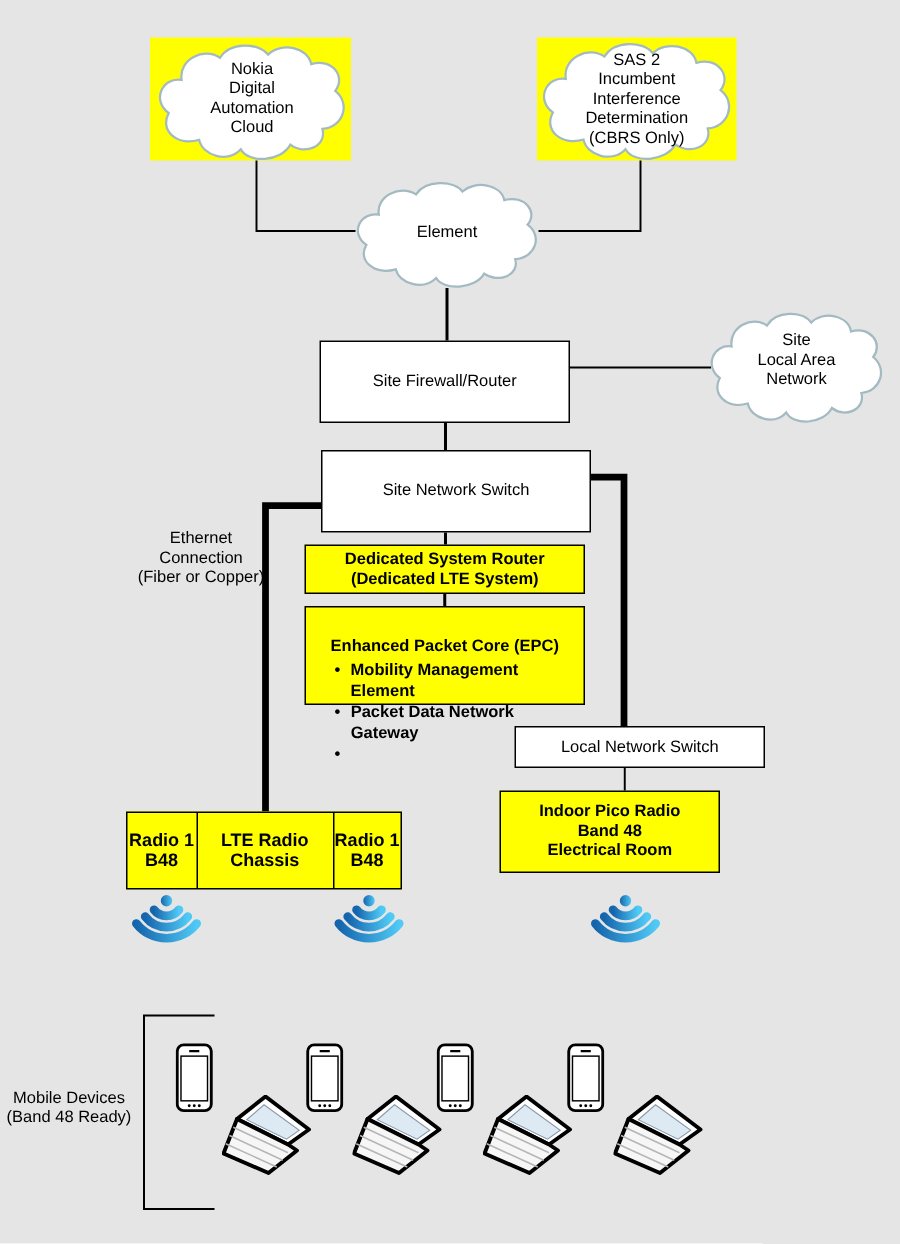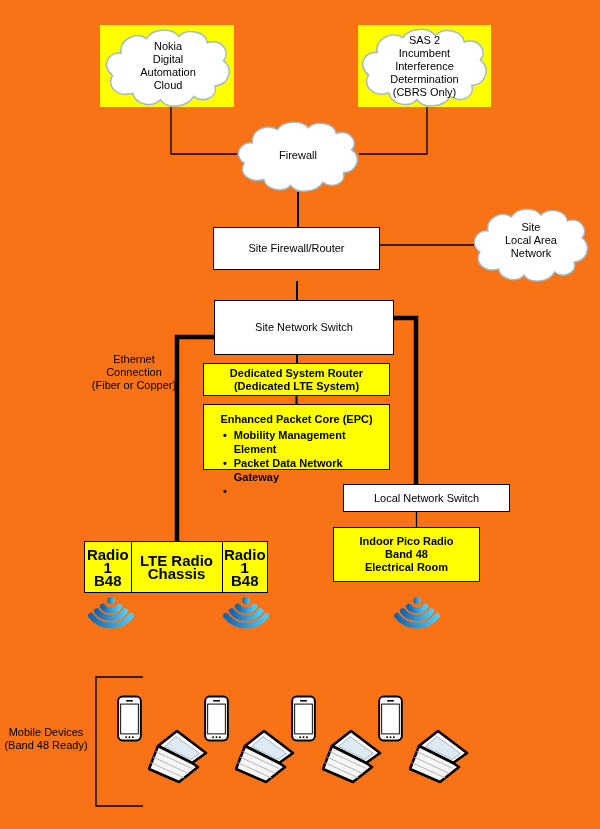--- a/index.html
+++ b/index.html
@@ -1,47 +1,47 @@
 <!DOCTYPE html>
 <html><head>
 <meta charset="utf-8">
 <style>
   * { margin:0; padding:0; box-sizing:border-box; }
   html,body { background:#fff; }
   .canvas {
-    position:relative; width:600px; height:829px; background:#f97316;
+    position:relative; width:600px; height:829px; background:#e5e5e5;
     font-family:"Liberation Sans", sans-serif; color:#000; overflow:hidden;
   }
   .hl { position:absolute; background:var(--highlight-fill,#FFFF00); }
   svg.layer { position:absolute; left:0; top:0; }
   .ln { fill:none; stroke:var(--line,#000); }
   .ln-thin  { stroke-width:1.3px; }
   .ln-mid   { stroke-width:2px; }
   .ln-thick { stroke-width:4.5px; stroke-linejoin:miter; }
   .box {
     position:absolute; display:flex; align-items:center; justify-content:center;
     text-align:center; background:#fff; border:1.4px solid var(--box-border,#000);
     font-size:11px; line-height:13px; white-space:pre-line;
   }
   .ybox {
     background:var(--highlight-fill,#FFFF00); font-weight:bold;
     border-width:1.6px;
   }
-  .epc-box { flex-direction:column; justify-content:flex-start; align-items:stretch; padding-top:8px; }
+  .epc-box { flex-direction:column; justify-content:flex-start; align-items:stretch; padding-top:20px; }
   .epc-title { text-align:center; margin-bottom:2px; }
   .epc-row { display:flex; text-align:left; padding-left:12px; line-height:14px; }
   .epc-row .dot { width:18px; text-align:center; }
   .epc-row .dot::before { content:"•"; }
   .radio-group {
     position:absolute; display:flex; border:1.6px solid var(--box-border,#000);
     background:var(--highlight-fill,#FFFF00);
   }
   .radio-cell {
     display:flex; align-items:center; justify-content:center; text-align:center;
-    font-size:15px; line-height:13px; font-weight:bold; white-space:pre-line;
+    font-size:12px; line-height:13px; font-weight:bold; white-space:pre-line;
     border-left:1.6px solid var(--box-border,#000);
   }
   .radio-cell:first-child { border-left:none; }
   .freelabel, .cloud-label {
     position:absolute; font-size:11px; line-height:13px; text-align:center; white-space:pre-line;
   }
 </style>
 </head>
 <body>
 
@@ -126,26 +126,26 @@
 
   <div class="cloud-label" style="left:104px;top:40px;width:128px">Nokia
 Digital
 Automation
 Cloud</div>
   <div class="cloud-label" style="left:360px;top:34px;width:129px">SAS 2
 Incumbent
 Interference
 Determination
 (CBRS Only)</div>
-  <div class="cloud-label" style="left:236px;top:149px;width:124px">Firewall</div>
+  <div class="cloud-label" style="left:236px;top:149px;width:124px">Element</div>
   <div class="cloud-label" style="left:472px;top:221px;width:118px">Site
 Local Area
 Network</div>
 
-  <div class="box" style="left:213px;top:227px;width:167px;height:43px">Site Firewall/Router</div>
+  <div class="box" style="left:213px;top:227px;width:167px;height:55px">Site Firewall/Router</div>
   <div class="box" style="left:214px;top:300px;width:180px;height:55px">Site Network Switch</div>
   <div class="box" style="left:343px;top:484px;width:167px;height:28px">Local Network Switch</div>
 
   <div class="box ybox" style="left:203px;top:363px;width:187px;height:33px">Dedicated System Router
 (Dedicated LTE System)</div>
 
   <div class="box ybox epc-box" style="left:203px;top:404px;width:187px;height:66px">
     <div class="epc-title">Enhanced Packet Core (EPC)</div>
     <div class="epc-row">
       <span class="dot"></span>

